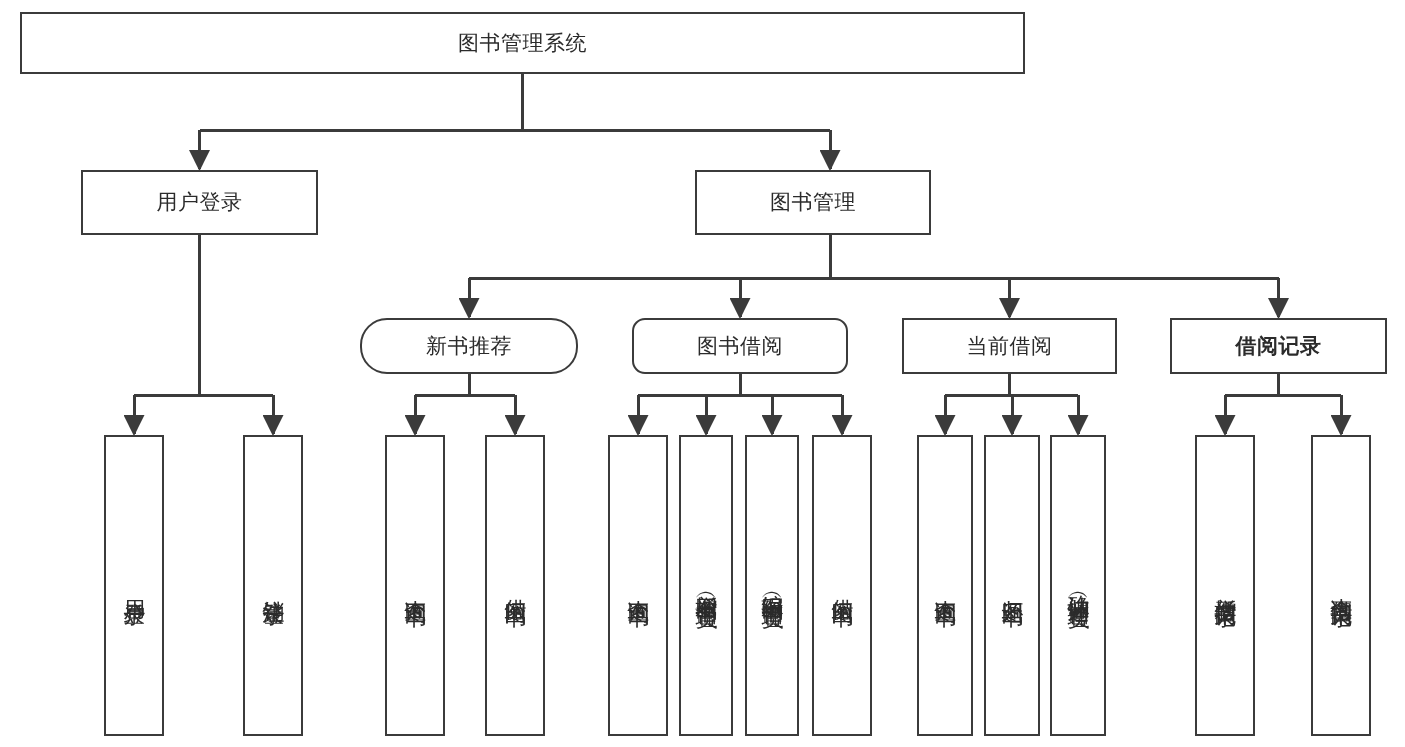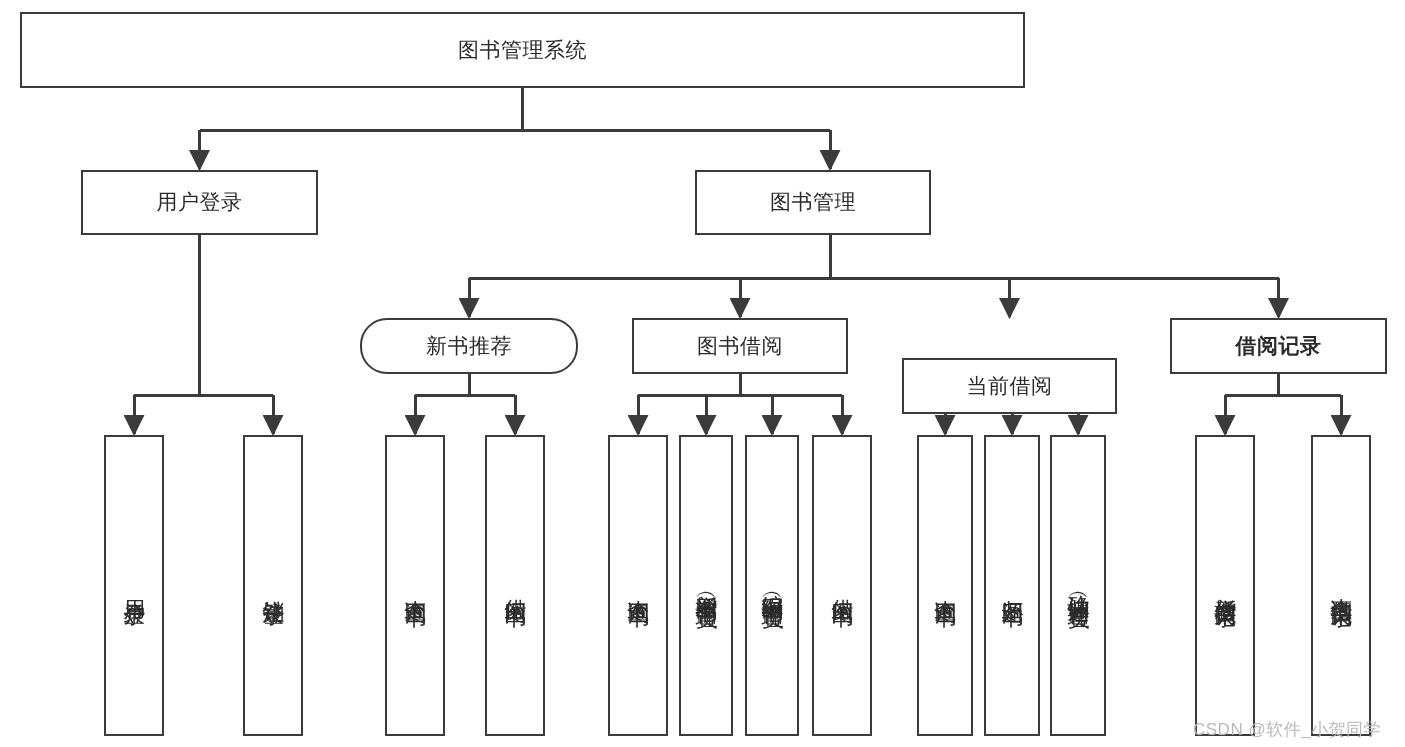--- a/index.html
+++ b/index.html
@@ -103,36 +103,36 @@
       <line x1="945" y1="395" x2="1078" y2="395" stroke="#3b3b3b" stroke-width="3" shape-rendering="crispEdges"></line>
       <line x1="945" y1="395" x2="945" y2="434" stroke="#3b3b3b" stroke-width="3" shape-rendering="crispEdges" marker-end="url(#arrow)"></line>
       <line x1="1012" y1="395" x2="1012" y2="434" stroke="#3b3b3b" stroke-width="3" shape-rendering="crispEdges" marker-end="url(#arrow)"></line>
       <line x1="1078" y1="395" x2="1078" y2="434" stroke="#3b3b3b" stroke-width="3" shape-rendering="crispEdges" marker-end="url(#arrow)"></line>
       <line x1="1278.5" y1="374" x2="1278.5" y2="395" stroke="#3b3b3b" stroke-width="3" shape-rendering="crispEdges"></line>
       <line x1="1225" y1="395" x2="1341" y2="395" stroke="#3b3b3b" stroke-width="3" shape-rendering="crispEdges"></line>
       <line x1="1225" y1="395" x2="1225" y2="434" stroke="#3b3b3b" stroke-width="3" shape-rendering="crispEdges" marker-end="url(#arrow)"></line>
       <line x1="1341" y1="395" x2="1341" y2="434" stroke="#3b3b3b" stroke-width="3" shape-rendering="crispEdges" marker-end="url(#arrow)"></line>
     </svg>
   <div id="nodes">
-      <div class="node horiz" style="left: 20px; top: 12px; width: 1005px; height: 76px; border-color: rgb(59, 59, 59); background: rgb(255, 255, 255); color: rgb(43, 43, 43);">
+      <div class="node horiz" style="left: 20px; top: 12px; width: 1005px; height: 62px; border-color: rgb(59, 59, 59); background: rgb(255, 255, 255); color: rgb(43, 43, 43);">
         <span class="label">图书管理系统</span>
       </div>
       <div class="node horiz" style="left: 81px; top: 170px; width: 237px; height: 65px; border-color: rgb(59, 59, 59); background: rgb(255, 255, 255); color: rgb(43, 43, 43);">
         <span class="label">用户登录</span>
       </div>
       <div class="node horiz" style="left: 695px; top: 170px; width: 236px; height: 65px; border-color: rgb(59, 59, 59); background: rgb(255, 255, 255); color: rgb(43, 43, 43);">
         <span class="label">图书管理</span>
       </div>
       <div class="node horiz" style="left: 360px; top: 318px; width: 218px; height: 56px; border-color: rgb(59, 59, 59); background: rgb(255, 255, 255); color: rgb(43, 43, 43); border-radius: 27px;">
         <span class="label">新书推荐</span>
       </div>
-      <div class="node horiz" style="left: 632px; top: 318px; width: 216px; height: 56px; border-color: rgb(59, 59, 59); background: rgb(255, 255, 255); color: rgb(43, 43, 43);">
+      <div class="node horiz" style="left: 632px; top: 318px; width: 216px; height: 56px; border-color: rgb(59, 59, 59); background: rgb(255, 255, 255); color: rgb(43, 43, 43); border-radius: 13px;">
         <span class="label">图书借阅</span>
       </div>
-      <div class="node horiz" style="left: 902px; top: 318px; width: 215px; height: 56px; border-color: rgb(59, 59, 59); background: rgb(255, 255, 255); color: rgb(43, 43, 43); margin-top: 40px;">
+      <div class="node horiz" style="left: 902px; top: 318px; width: 215px; height: 56px; border-color: rgb(59, 59, 59); background: rgb(255, 255, 255); color: rgb(43, 43, 43);">
         <span class="label">当前借阅</span>
       </div>
       <div class="node horiz" style="left: 1170px; top: 318px; width: 217px; height: 56px; border-color: rgb(59, 59, 59); background: rgb(255, 255, 255); color: rgb(43, 43, 43); font-weight: bold;">
         <span class="label">借阅记录</span>
       </div>
       <div class="node vert" style="left: 104px; top: 435px; width: 60px; height: 301px; border-color: rgb(59, 59, 59); background: rgb(255, 255, 255); color: rgb(43, 43, 43);">
         <span class="label">用户登录</span>
       </div>
       <div class="node vert" style="left: 243px; top: 435px; width: 60px; height: 301px; border-color: rgb(59, 59, 59); background: rgb(255, 255, 255); color: rgb(43, 43, 43);">
         <span class="label">注销登录</span>
@@ -164,14 +164,13 @@
       <div class="node vert" style="left: 1050px; top: 435px; width: 56px; height: 301px; border-color: rgb(59, 59, 59); background: rgb(255, 255, 255); color: rgb(43, 43, 43);">
         <span class="label">确认归还（管理员）</span>
       </div>
       <div class="node vert" style="left: 1195px; top: 435px; width: 60px; height: 301px; border-color: rgb(59, 59, 59); background: rgb(255, 255, 255); color: rgb(43, 43, 43);">
         <span class="label">新增借阅记录</span>
       </div>
       <div class="node vert" style="left: 1311px; top: 435px; width: 60px; height: 301px; border-color: rgb(59, 59, 59); background: rgb(255, 255, 255); color: rgb(43, 43, 43);">
         <span class="label">查询借阅记录</span>
       </div>
     </div>
-  <div class="watermark" style="left: 1193px; top: 718px; color: rgb(185, 185, 185);">CSDN @软件_小贺同学</div>
 </div>
 
 </body></html>

